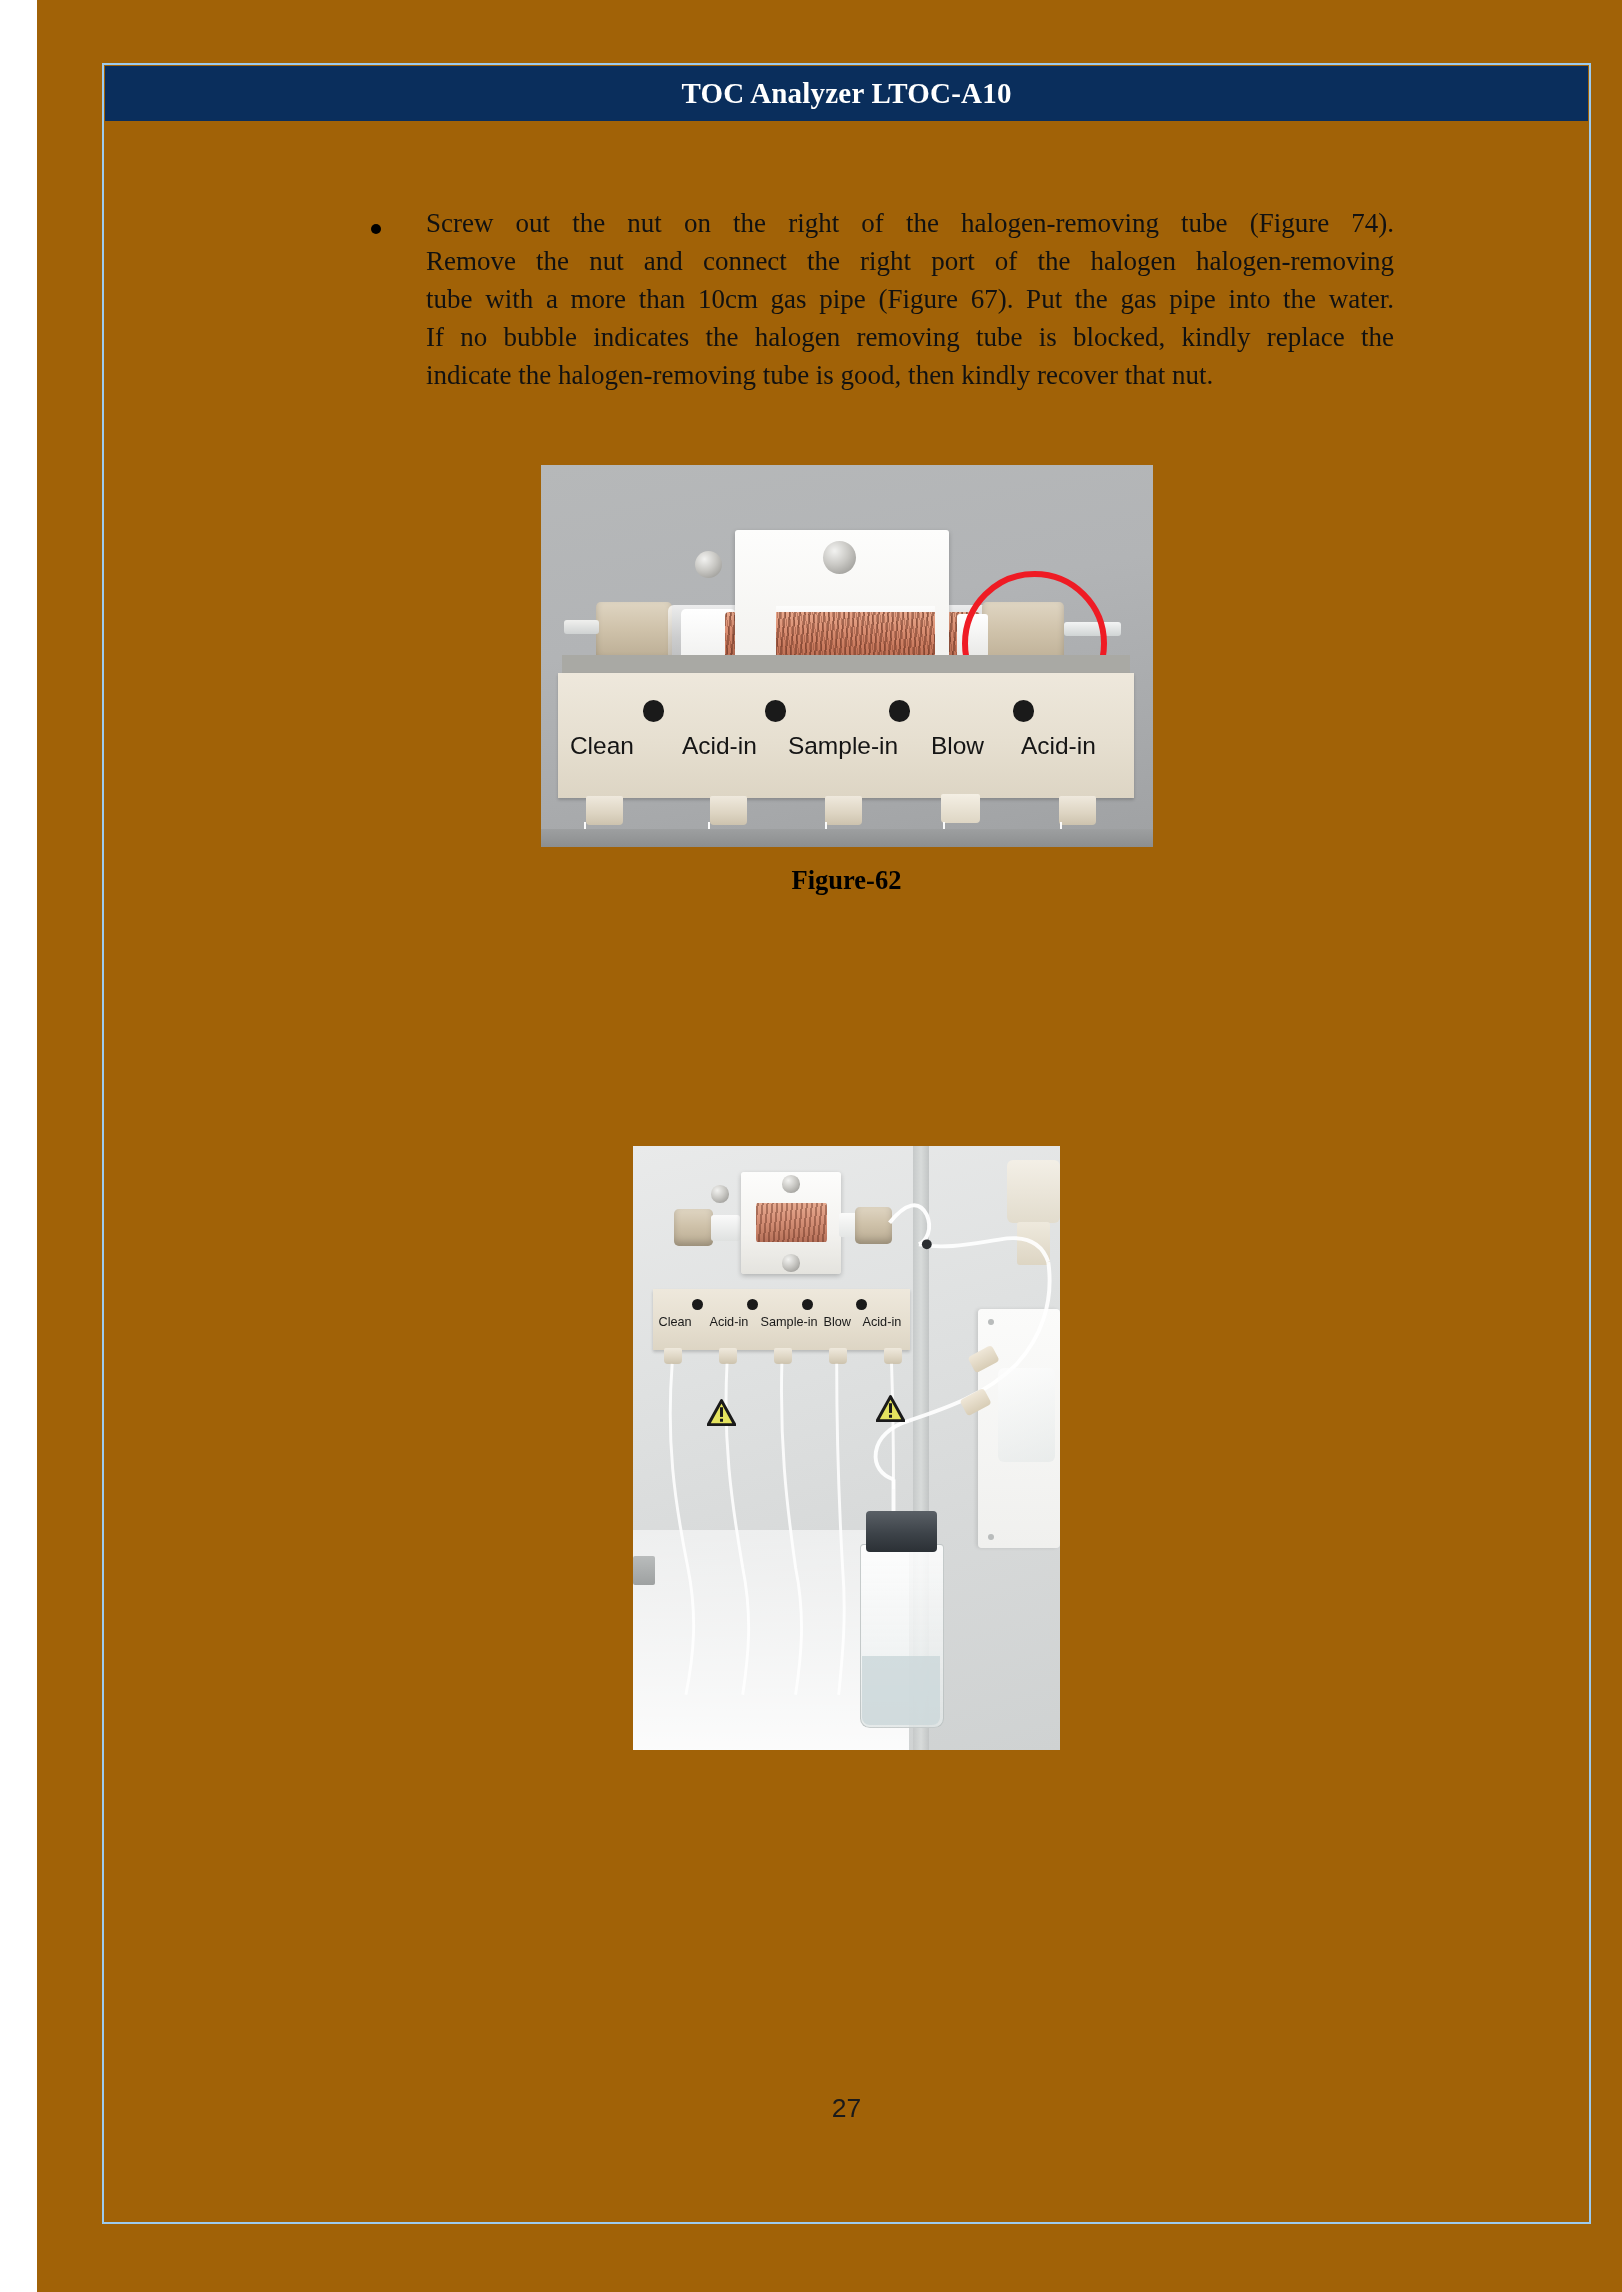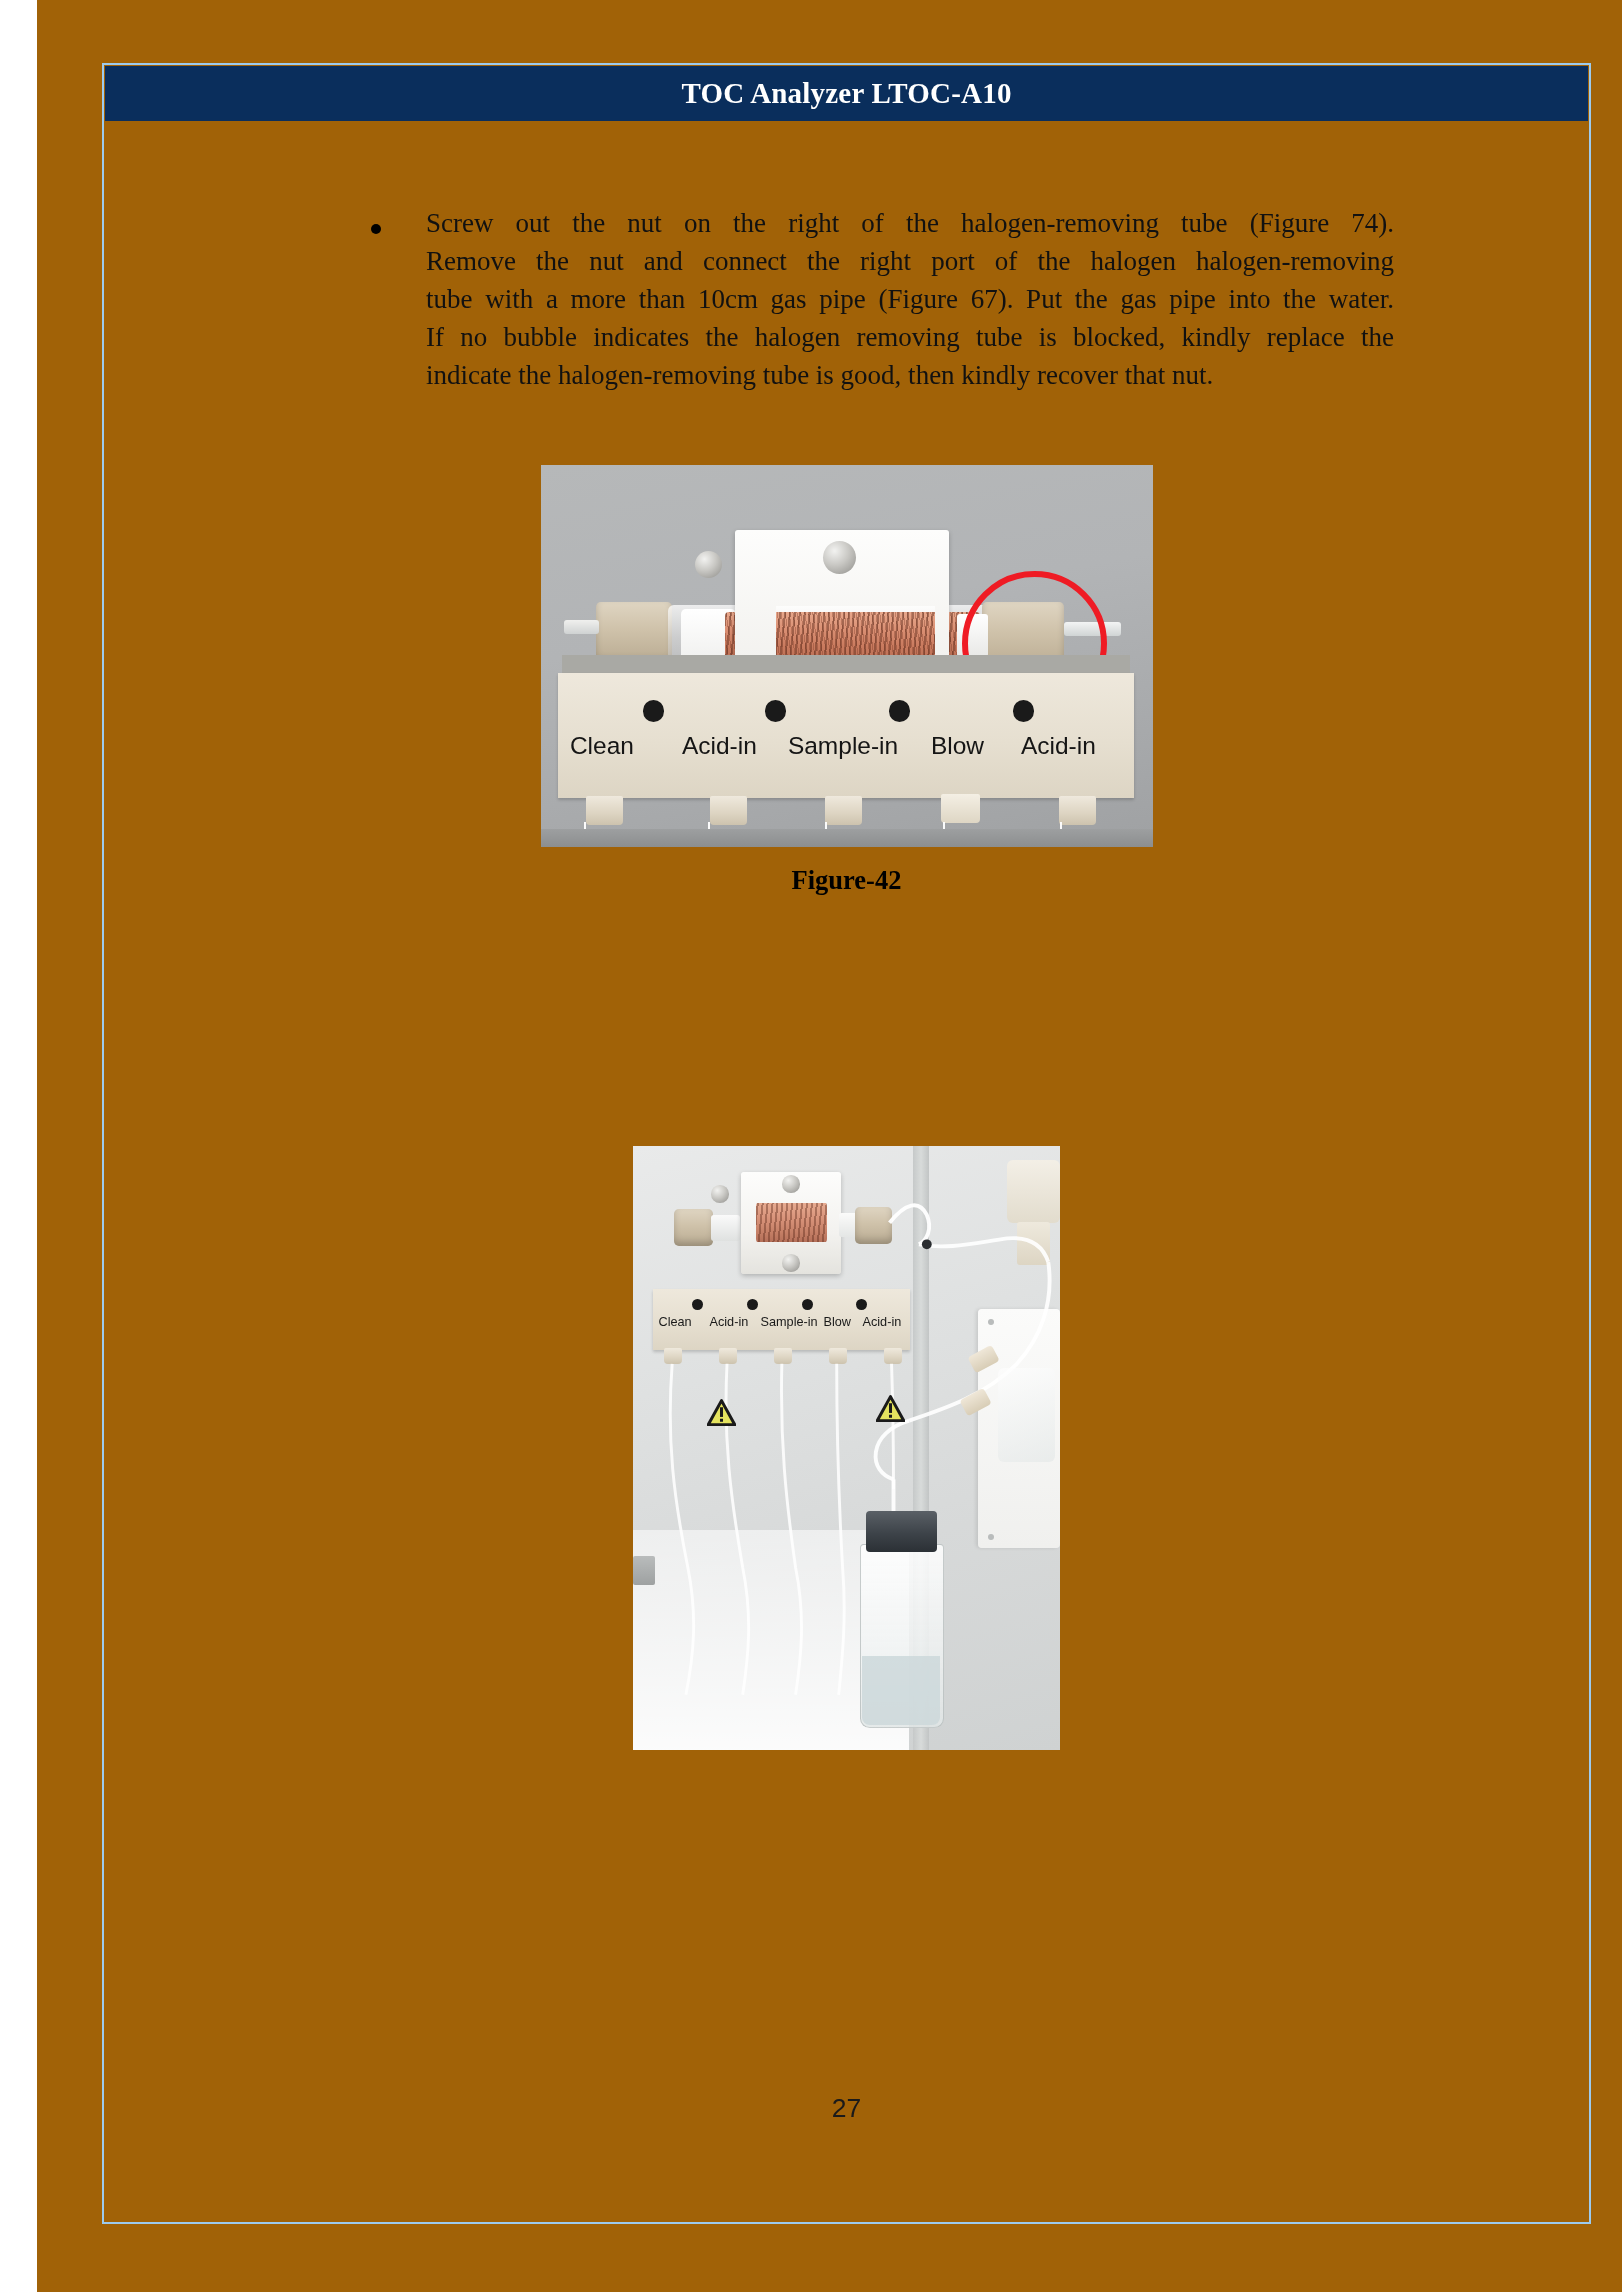--- a/index.html
+++ b/index.html
@@ -335,21 +335,21 @@
             <polygon points="24,2 46,42 2,42" fill="#e8e22a" stroke="#141414" stroke-width="4" stroke-linejoin="round"></polygon>
             <rect x="21.5" y="13" width="5" height="16" fill="#141414"></rect>
             <rect x="21.5" y="32" width="5" height="5" fill="#141414"></rect>
           </svg>
         </div>
 
         
         <div style="position:absolute;left:0;bottom:0;width:100%;height:17.6px;background:linear-gradient(180deg,#9d9fa0,#8c8e8f);"></div>
       </div>
 
-      <div class="fig-caption">Figure-42</div>
+      <div class="fig-caption">Figure-62</div>
     </div>
 
     <div class="figure" style="top:1025px;">
 
       <div class="photo75">
 
         
         <div class="vert-rail" style="left:280px; top:0; width:15.7px; height:604px;"></div>
         
         <div style="position:absolute;left:0;top:384px;width:276px;height:220px;background:linear-gradient(180deg,rgba(255,255,255,.55),rgba(255,255,255,.92));"></div>

